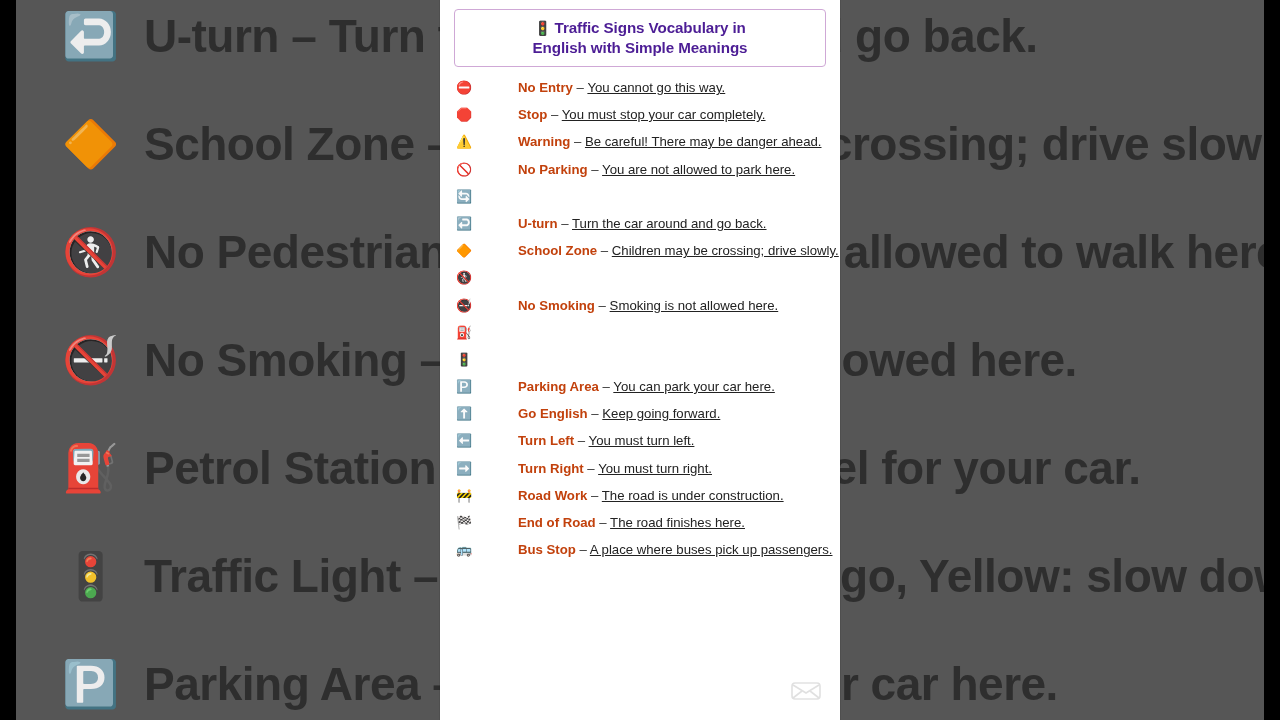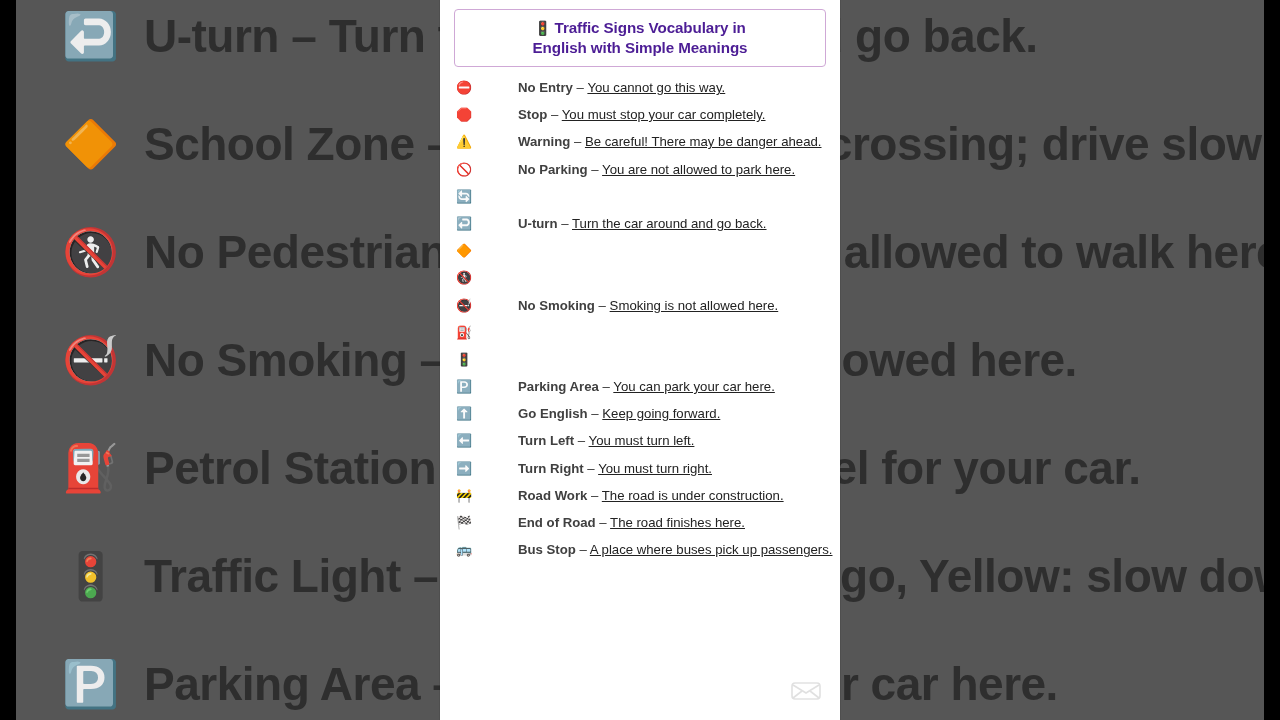--- a/index.html
+++ b/index.html
@@ -131,21 +131,21 @@
     line-height: 16px;
     text-align: center;
   }
   .sign-text {
     font-size: 13.2px;
     color: #111;
     white-space: nowrap;
   }
   .sign-text .term {
     font-weight: 700;
-    color: #404040;
+    color: #c2410c;
     padding-left: 39px;
   }
   .sign-text .dash {
     color: #333;
   }
   .sign-text .meaning {
     color: #222;
     text-decoration: underline;
   }
 
@@ -229,20 +229,21 @@
         </div>
         <div class="sign-row">
           <span class="sign-ico">🔄</span>
         </div>
         <div class="sign-row">
           <span class="sign-ico">↩️</span>
           <span class="sign-text"><span class="term">U-turn</span><span class="dash"> – </span><span class="meaning">Turn the car around and go back.</span></span>
         </div>
         <div class="sign-row">
           <span class="sign-ico">🔶</span>
+          <span class="sign-text"><span class="term">School Zone</span><span class="dash"> – </span><span class="meaning">Children may be crossing; drive slowly.</span></span>
         </div>
         <div class="sign-row">
           <span class="sign-ico">🚷</span>
         </div>
         <div class="sign-row">
           <span class="sign-ico">🚭</span>
           <span class="sign-text"><span class="term">No Smoking</span><span class="dash"> – </span><span class="meaning">Smoking is not allowed here.</span></span>
         </div>
         <div class="sign-row">
           <span class="sign-ico">⛽</span>

